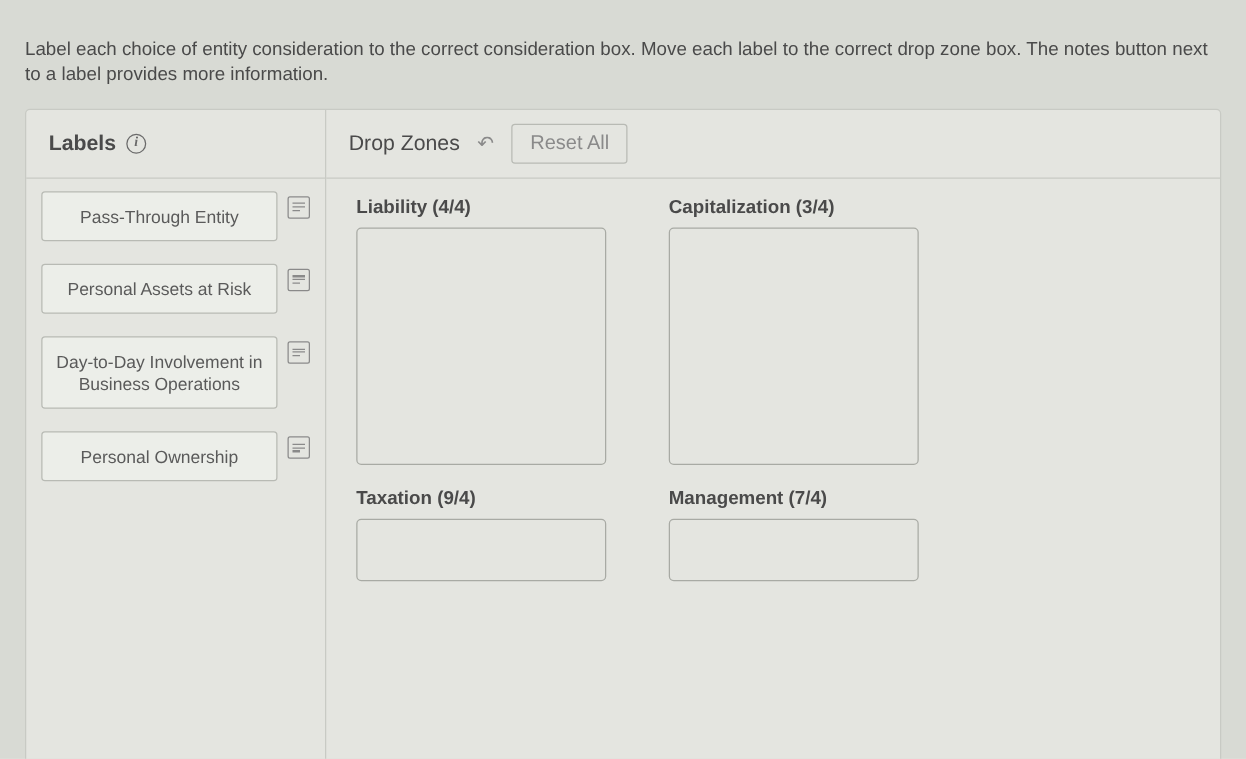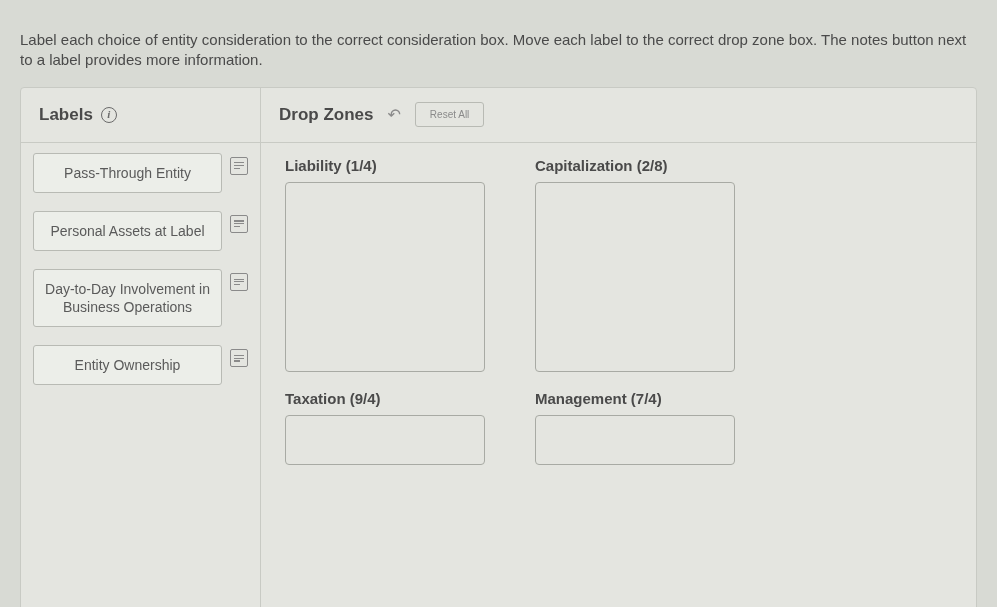--- a/index.html
+++ b/index.html
@@ -103,33 +103,33 @@
     }
     .dz-header {
       display: flex;
       align-items: center;
       padding: 12px 18px;
       gap: 14px;
       height: 54px;
     }
     .dz-title {
       font-size: 17px;
-      font-weight: 700;
+      font-weight: 400;
       color: #4a4a4a;
     }
     .undo-icon {
       color: #8a8a8a;
       font-size: 16px;
       cursor: pointer;
     }
     .reset-btn {
       border: 1px solid #b8bab4;
       background: #e4e5e0;
       color: #8a8a8a;
-      font-size: 10px;
+      font-size: 16px;
       padding: 6px 14px;
       border-radius: 3px;
       cursor: pointer;
     }
     .dz-body {
       border-top: 1px solid #c8cac4;
       padding: 14px 24px;
       display: grid;
       grid-template-columns: 210px 210px;
       column-gap: 40px;
@@ -171,59 +171,59 @@
     <div class="labels-body">
       <div class="label-row">
         <div class="label-chip">Pass-Through Entity</div>
         <div class="note-btn">
             <div class="line"></div>
             <div class="line"></div>
             <div class="line short"></div>
           </div>
       </div>
       <div class="label-row">
-        <div class="label-chip">Personal Assets at Label</div>
+        <div class="label-chip">Personal Assets at Risk</div>
         <div class="note-btn">
             <div class="line"></div>
             <div class="line"></div>
             <div class="line short"></div>
           </div>
       </div>
       <div class="label-row">
         <div class="label-chip">Day-to-Day Involvement in Business Operations</div>
         <div class="note-btn">
             <div class="line"></div>
             <div class="line"></div>
             <div class="line short"></div>
           </div>
       </div>
       <div class="label-row">
-        <div class="label-chip">Entity Ownership</div>
+        <div class="label-chip">Personal Ownership</div>
         <div class="note-btn">
             <div class="line"></div>
             <div class="line"></div>
             <div class="line short"></div>
           </div>
       </div>
     </div>
   </div>
 
   <div class="dropzones-col">
     <div class="dz-header">
       <span class="dz-title">Drop Zones</span>
       <span class="undo-icon">↶</span>
       <button class="reset-btn">Reset All</button>
     </div>
     <div class="dz-body">
       <div class="dz-cell">
-        <div class="dz-label">Liability (1/4)</div>
+        <div class="dz-label">Liability (4/4)</div>
         <div class="dz-box"></div>
       </div>
       <div class="dz-cell">
-        <div class="dz-label">Capitalization (2/8)</div>
+        <div class="dz-label">Capitalization (3/4)</div>
         <div class="dz-box"></div>
       </div>
       <div class="dz-cell">
         <div class="dz-label">Taxation (9/4)</div>
         <div class="dz-box short"></div>
       </div>
       <div class="dz-cell">
         <div class="dz-label">Management (7/4)</div>
         <div class="dz-box short"></div>
       </div>

